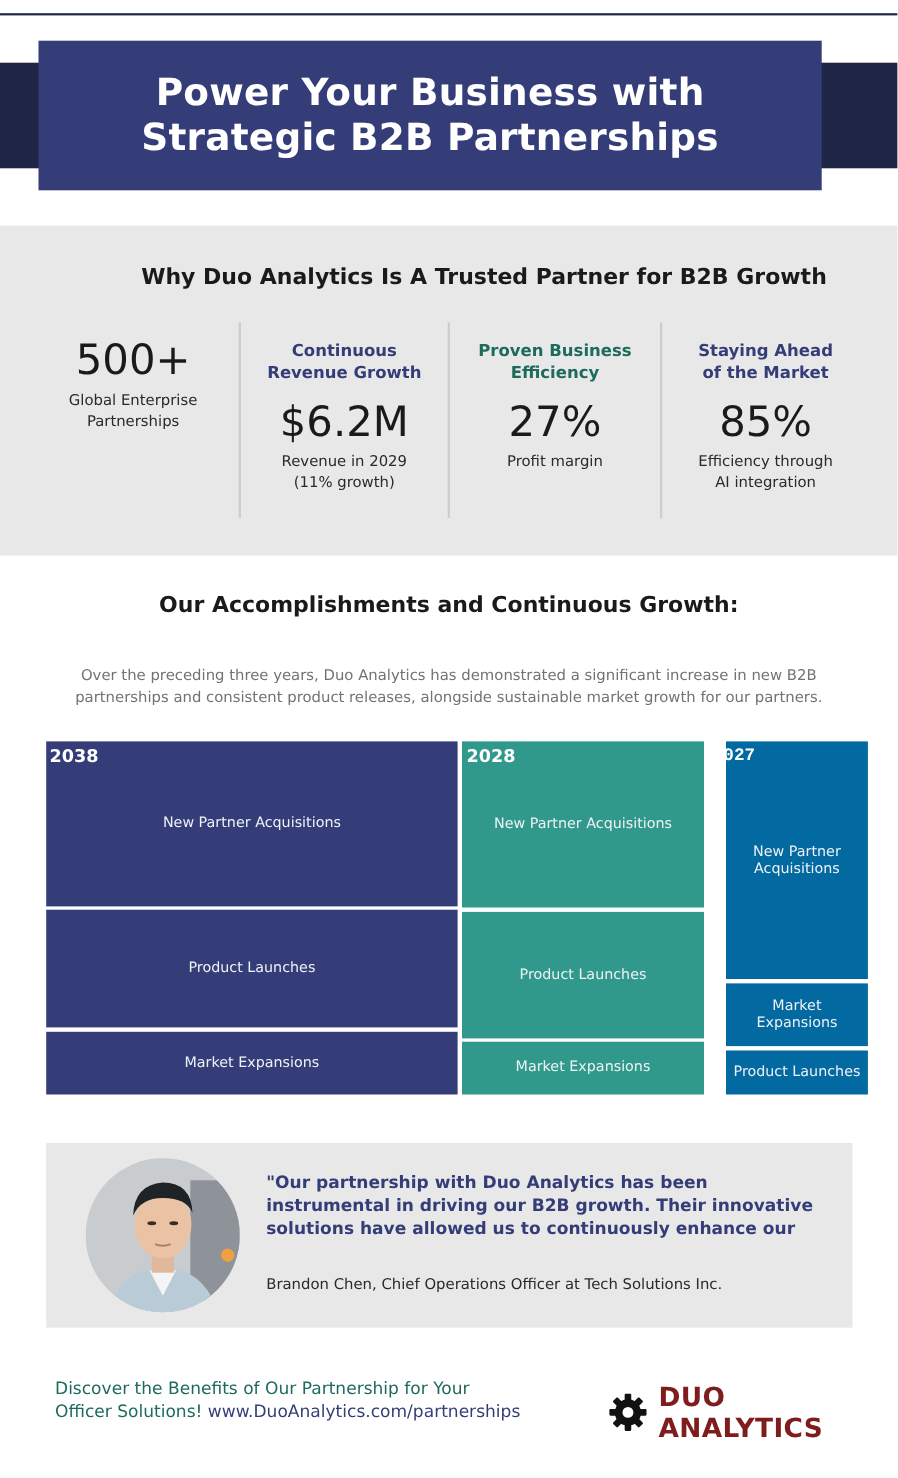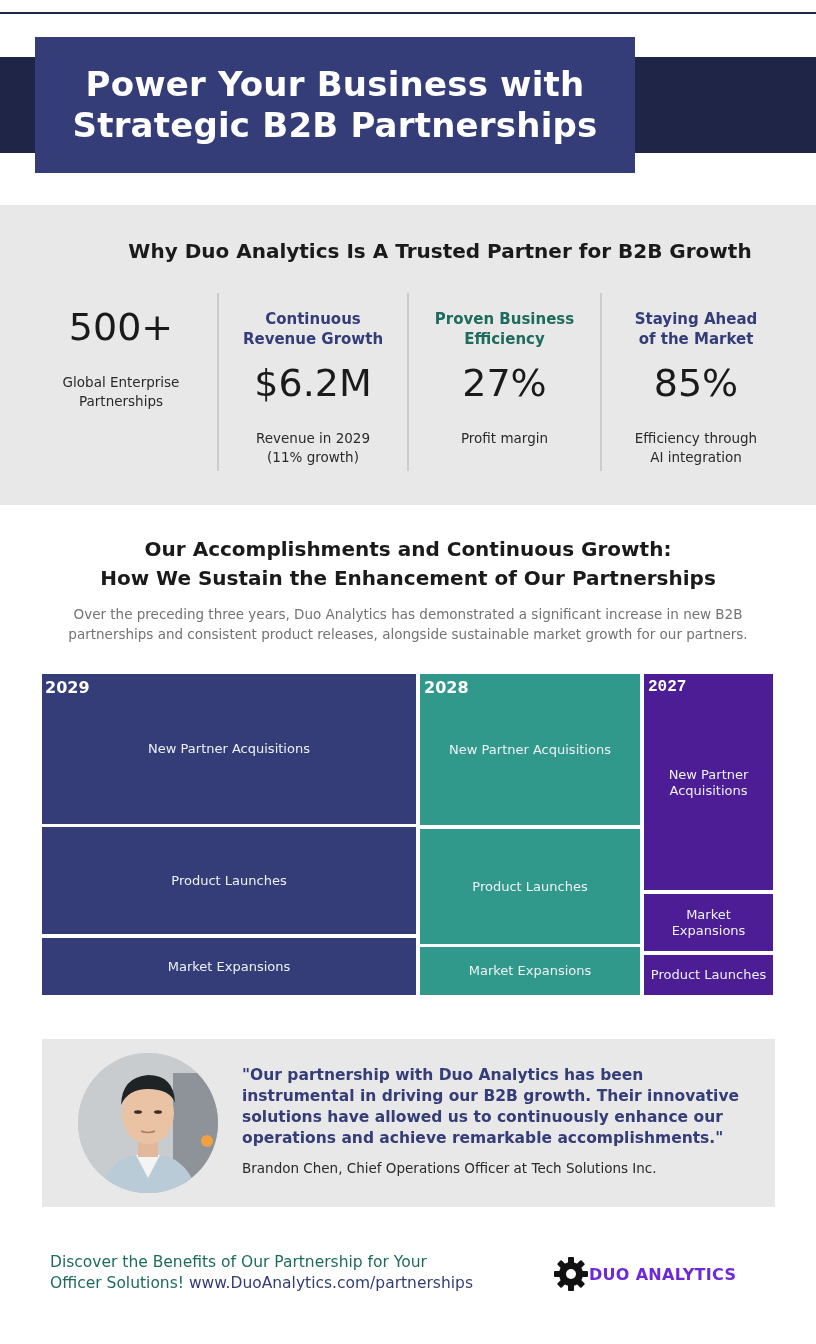--- a/index.html
+++ b/index.html
@@ -1,51 +1,51 @@
 <!DOCTYPE html>
 <html><head>
 <meta charset="utf-8">
 <style>
   * { box-sizing: border-box; margin: 0; padding: 0; }
   body { width: 816px; height: 1344px; background: #ffffff; font-family: "DejaVu Sans", sans-serif; position: relative; overflow: hidden; color: #1a1a1a; }
   .top-rule { position: absolute; left: 0; top: 12px; width: 816px; height: 2px; background: #1f2547; }
   .hero-band { position: absolute; left: 0; top: 57px; width: 816px; height: 96px; background: #1f2547; }
-  .hero { position: absolute; left: 35px; top: 37px; width: 600px; height: 136px; background: #343d78; display: flex; align-items: center; justify-content: center; text-align: center; }
+  .hero { position: absolute; left: 35px; top: 37px; width: 712px; height: 136px; background: #343d78; display: flex; align-items: center; justify-content: center; text-align: center; }
   .hero h1 { color: #ffffff; font-weight: bold; font-size: 34px; line-height: 41px; letter-spacing: 0.2px; }
 
   .why { position: absolute; left: 0; top: 205px; width: 816px; height: 300px; background: #e8e8e8; padding-left: 32px; }
   .why h2 { position: absolute; top: 34px; width: 100%; text-align: center; font-size: 20px; font-weight: bold; color: #1a1a1a; }
   .stat { position: absolute; top: 88px; height: 178px; text-align: center; }
   .stat .ttl { font-weight: bold; font-size: 15px; line-height: 20px; margin-top: 16px; }
   .stat .ttl.green { color: #1d6b5c; }
   .stat .ttl.navy { color: #343d78; }
   .stat .big { font-size: 38px; line-height: 44px; margin-top: 12px; color: #1a1a1a; font-weight: normal; }
-  .stat .sub { font-size: 13.5px; line-height: 19px; margin-top: 24px; color: #2a2a2a; }
+  .stat .sub { font-size: 13.5px; line-height: 19px; margin-top: 6px; color: #2a2a2a; }
   .vsep { position: absolute; top: 88px; width: 2px; height: 178px; background: #cccccc; }
 
   .acc-title { position: absolute; top: 535px; width: 816px; text-align: center; font-weight: bold; font-size: 20px; line-height: 29px; color: #1a1a1a; }
   .acc-desc { position: absolute; top: 604px; width: 816px; text-align: center; font-size: 13.5px; line-height: 20px; color: #737373; }
 
   .tile { position: absolute; color: #eef2f7; display: flex; align-items: center; justify-content: center; text-align: center; font-size: 13px; line-height: 16px; }
   .tile .lbl { padding: 0 4px; }
   .year { position: absolute; color: #ffffff; font-weight: bold; font-size: 16px; }
   .c29 { background: #343d78; }
   .c28 { background: #31998b; }
-  .c27 { background: #4c1d95; }
+  .c27 { background: #0369a1; margin-left: 16px; }
 
   .quote-box { position: absolute; left: 42px; top: 1039px; width: 733px; height: 168px; background: #e8e8e8; }
   .avatar { position: absolute; left: 36px; top: 14px; width: 140px; height: 140px; border-radius: 50%; overflow: hidden; background: linear-gradient(135deg, #d9dadd 0%, #bfc2c6 50%, #8f959b 100%); }
   .quote { position: absolute; left: 200px; top: 26px; width: 500px; font-weight: bold; font-size: 15.5px; line-height: 21px; color: #343d78; }
   .author { position: absolute; left: 200px; top: 121px; font-size: 13.5px; color: #2a2a2a; }
 
   .footer-cta { position: absolute; left: 50px; top: 1252px; font-weight: normal; font-size: 15.5px; line-height: 21px; color: #1d6b5c; }
   .footer-cta .url { color: #343d78; }
   .brand { position: absolute; left: 553px; top: 1256px; display: flex; align-items: center; }
   .brand .logo { width: 36px; height: 36px; }
-  .brand .name { font-size: 16px; font-weight: bold; color: #6d28d9; letter-spacing: 0.3px; }
+  .brand .name { margin-left: 10px; font-size: 24px; font-weight: bold; color: #7f1d1d; letter-spacing: 0.3px; }
 </style>
 </head>
 <body>
 
 <div class="top-rule"></div>
 <div class="hero-band"></div>
 <div class="hero">
   <h1>
     <span>Power Your Business with</span><br>
     <span>Strategic B2B Partnerships</span>
@@ -77,33 +77,32 @@
 
   <div class="stat" style="left:601px;width:190px;">
     <div class="ttl navy"><span>Staying Ahead</span><br><span>of the Market</span></div>
     <div class="big">85%</div>
     <div class="sub"><span>Efficiency through</span><br><span>AI integration</span></div>
   </div>
 </section>
 
 <div class="acc-title">
   <span>Our Accomplishments and Continuous Growth:</span><br>
-  <span>How We Sustain the Enhancement of Our Partnerships</span>
 </div>
 <div class="acc-desc">
   <span>Over the preceding three years, Duo Analytics has demonstrated a significant increase in new B2B</span><br>
   <span>partnerships and consistent product releases, alongside sustainable market growth for our partners.</span>
 </div>
 
 <div>
 
   <div class="tile c29" style="left:42px;top:674px;width:374px;height:150px;align-items:flex-start;padding-top:67px;">
     <span class="lbl">New Partner Acquisitions</span>
   </div>
-  <div class="year" style="left:45px;top:678px;">2029</div>
+  <div class="year" style="left:45px;top:678px;">2038</div>
   <div class="tile c29" style="left:42px;top:827px;width:374px;height:107px;">
     <span class="lbl">Product Launches</span>
   </div>
   <div class="tile c29" style="left:42px;top:938px;width:374px;height:57px;">
     <span class="lbl">Market Expansions</span>
   </div>
 
   <div class="tile c28" style="left:420px;top:674px;width:220px;height:151px;align-items:flex-start;padding-top:68px;">
     <span class="lbl">New Partner Acquisitions</span>
   </div>
@@ -140,21 +139,20 @@
       <path d="M43 52 Q44 24 70 22 Q96 22 97 50 Q92 36 70 36 Q50 36 43 52 Z" fill="#1e2426"></path>
       <ellipse cx="60" cy="59" rx="4" ry="1.8" fill="#3a2a22"></ellipse>
       <ellipse cx="80" cy="59" rx="4" ry="1.8" fill="#3a2a22"></ellipse>
       <path d="M63 78 Q70 81 77 78" stroke="#b07a66" stroke-width="1.6" fill="none"></path>
     </svg>
   </div>
   <div class="quote">
     <span>"Our partnership with Duo Analytics has been</span><br>
     <span>instrumental in driving our B2B growth. Their innovative</span><br>
     <span>solutions have allowed us to continuously enhance our</span><br>
-    <span>operations and achieve remarkable accomplishments."</span>
   </div>
   <div class="author">Brandon Chen, Chief Operations Officer at Tech Solutions Inc.</div>
 </div>
 
 <div class="footer-cta">
   <span>Discover the Benefits of Our Partnership for Your</span><br>
   <span>Officer Solutions! </span><a class="url">www.DuoAnalytics.com/partnerships</a>
 </div>
 <div class="brand">
   <svg class="logo" viewBox="0 0 36 36">

